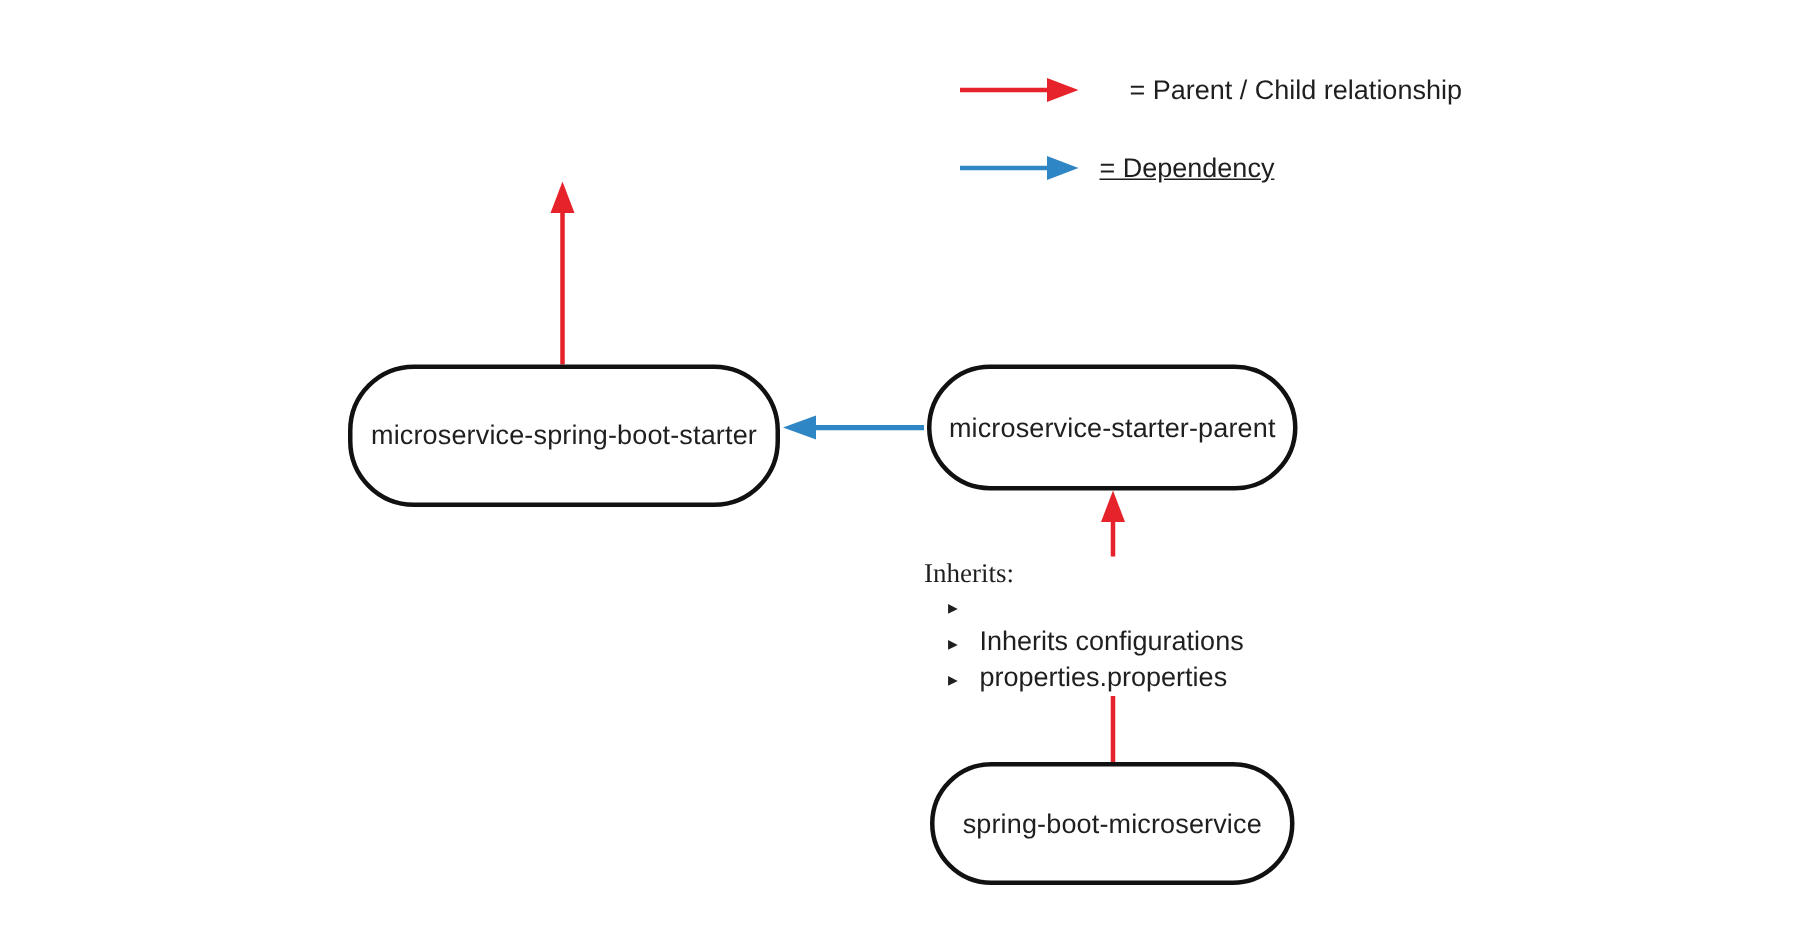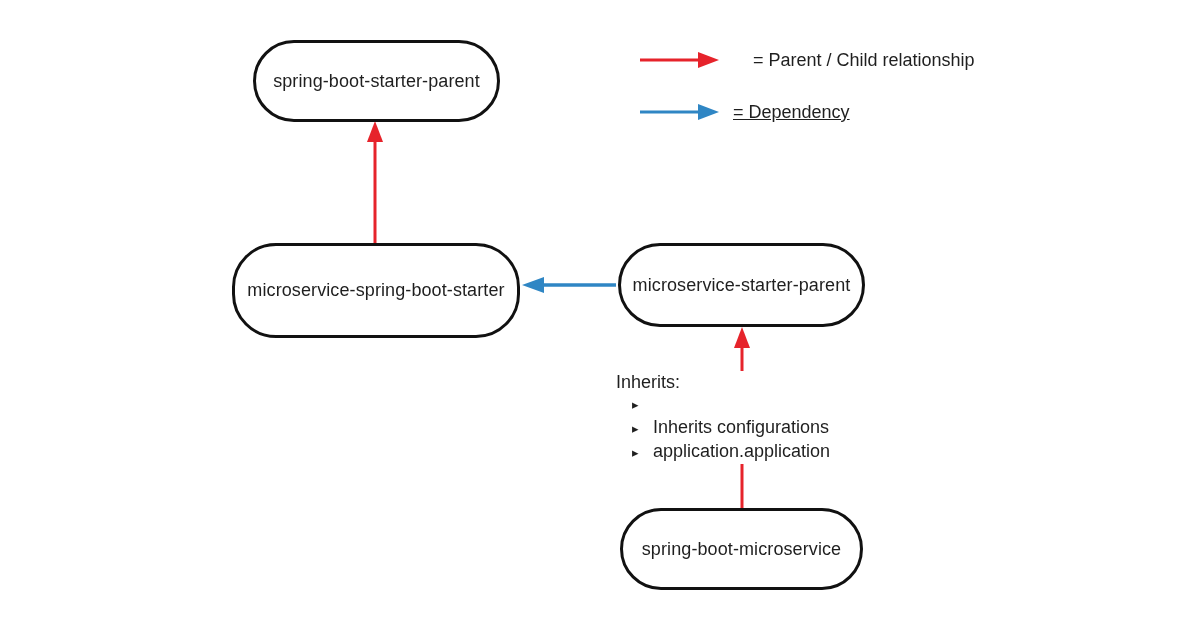--- a/index.html
+++ b/index.html
@@ -45,21 +45,21 @@
   }
   .label-inherit-dep {
     left: 237px; top: 170px;
     width: 281px;
     text-align: center;
   }
   .inherits-block {
     left: 616px; top: 371px;
     width: 262px;
   }
-  .inherits-title { display: block; line-height: 23px; }
+  .inherits-title { display: block; line-height: 23px; font-family: Liberation Serif, serif; }
   .inh-row {
     display: flex;
     align-items: baseline;
     line-height: 22px;
   }
   .inh-row .bullet {
     width: 21px;
     margin-left: 16px;
     font-size: 13px;
     flex: 0 0 auto;
@@ -98,41 +98,40 @@
     <g>
       <line x1="640" y1="60" x2="702" y2="60" stroke-width="3" stroke="#e6232b"></line>
       <polygon points="719,60 698,52 698,68" fill="#e6232b"></polygon>
     </g>
     <g>
       <line x1="640" y1="112" x2="702" y2="112" stroke-width="3" stroke="#2f86c4"></line>
       <polygon points="719,112 698,104 698,120" fill="#2f86c4"></polygon>
     </g>
   </svg>
 
-  <div class="node node-top">spring-boot-starter-parent</div>
 
   <div class="node node-midl">microservice-spring-boot-starter</div>
 
   <div class="node node-bottom">spring-boot-microservice</div>
 
   <div class="node node-midr">microservice-starter-parent</div>
 
 
   <div class="edge-label inherits-block">
     <span class="inherits-title">Inherits:</span>
     <div class="inh-row">
       <span class="bullet">▸</span>
     </div>
     <div class="inh-row">
       <span class="bullet">▸</span>
       <span>Inherits configurations</span>
     </div>
     <div class="inh-row">
       <span class="bullet">▸</span>
-      <span>application.application</span>
+      <span>properties.properties</span>
     </div>
   </div>
 
   <div class="legend-text legend-parent-child">= Parent / Child relationship</div>
 
   <div class="legend-text legend-dependency">= Dependency</div>
 
 </div>
 
 </body></html>

